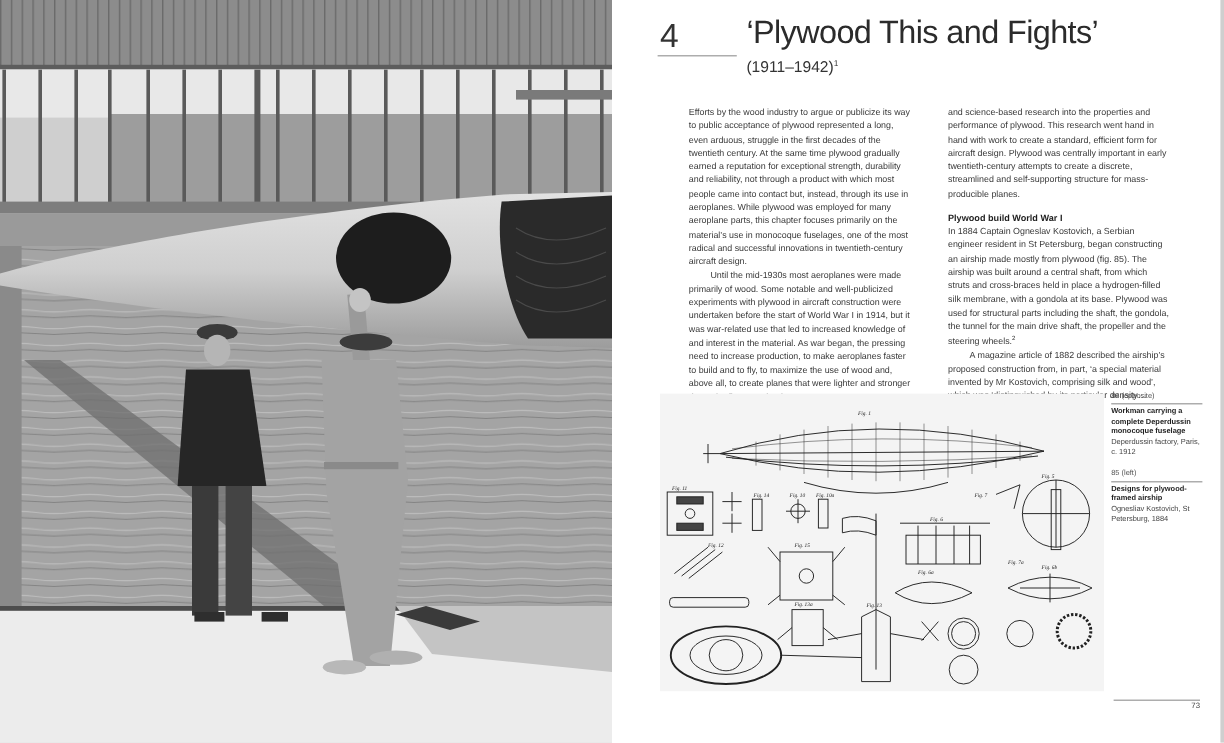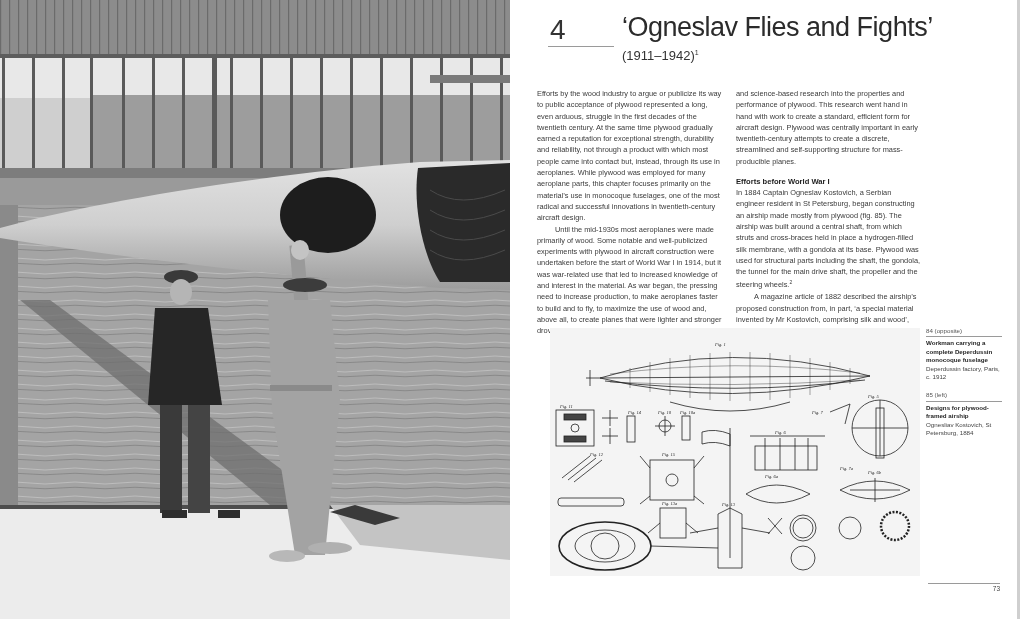--- a/index.html
+++ b/index.html
@@ -35,23 +35,24 @@
     color: #2b2b2b; letter-spacing: -0.5px; white-space: nowrap;
   }
   .chapter-dates {
     position: absolute; left: 112px; top: 48px; font-size: 13px; color: #333; white-space: nowrap;
   }
   .chapter-dates sup { font-size: 7px; }
   .col {
     position: absolute; top: 88px; width: 186px;
     font-size: 7.4px; line-height: 11.3px; color: #3a3a3a;
     text-align: left;
+    margin-left: 37px;
   }
   .col.c1 { left: 27px; }
-  .col.c2 { left: 226px; }
+  .col.c2 { left: 243px; }
   .col p { margin: 0; }
   .col p.indent { text-indent: 18px; }
   .col h4 { margin: 9px 0 0 0; font-size: 7.6px; font-weight: bold; color: #1f1f1f; line-height: 11px; }
   .col sup { font-size: 5px; }
   
   .figure {
     position: absolute; left: 40px; top: 328px; width: 370px; height: 248px;
     background: #f4f4f4;
   }
   .captions { position: absolute; left: 416px; top: 327px; width: 76px; font-size: 6.2px; line-height: 8.4px; color: #333; }
@@ -159,31 +160,31 @@
       <ellipse cx="330" cy="548" rx="22" ry="6" fill="#b0b0b0"></ellipse>
     </g>
 
     <path d="M330 512 L355 505 L400 518 L375 525 Z" fill="#3a3a3a"></path>
   </svg>
 </div>
 
 <div class="page-right">
   <div class="chapter-num">4</div>
   <div class="chapter-rule"></div>
-  <div class="chapter-title">‘Ogneslav Flies and Fights’</div>
+  <div class="chapter-title">‘Plywood This and Fights’</div>
   <div class="chapter-dates"><span>(1911–1942)</span><sup>1</sup></div>
 
   <div class="col c1">
     <p>Efforts by the wood industry to argue or publicize its way to public acceptance of plywood represented a long, even arduous, struggle in the first decades of the twentieth century. At the same time plywood gradually earned a reputation for exceptional strength, durability and reliability, not through a product with which most people came into contact but, instead, through its use in aeroplanes. While plywood was employed for many aeroplane parts, this chapter focuses primarily on the material’s use in monocoque fuselages, one of the most radical and successful innovations in twentieth-century aircraft design.</p>
     <p class="indent">Until the mid-1930s most aeroplanes were made primarily of wood. Some notable and well-publicized experiments with plywood in aircraft construction were undertaken before the start of World War I in 1914, but it was war-related use that led to increased knowledge of and interest in the material. As war began, the pressing need to increase production, to make aeroplanes faster to build and to fly, to maximize the use of wood and, above all, to create planes that were lighter and stronger drove the first sustained</p>
   </div>
 
   <div class="col c2">
     <p>and science-based research into the properties and performance of plywood. This research went hand in hand with work to create a standard, efficient form for aircraft design. Plywood was centrally important in early twentieth-century attempts to create a discrete, streamlined and self-supporting structure for mass-producible planes.</p>
-    <h4>Efforts before World War I</h4>
+    <h4>Plywood build World War I</h4>
     <p><span>In 1884 Captain Ogneslav Kostovich, a Serbian engineer resident in St Petersburg, began constructing an airship made mostly from plywood (fig. 85). The airship was built around a central shaft, from which struts and cross-braces held in place a hydrogen-filled silk membrane, with a gondola at its base. Plywood was used for structural parts including the shaft, the gondola, the tunnel for the main drive shaft, the propeller and the steering wheels.</span><sup>2</sup></p>
     <p class="indent">A magazine article of 1882 described the airship’s proposed construction from, in part, ‘a special material invented by Mr Kostovich, comprising silk and wood’, which was ‘distinguished by its particular density…</p>
   </div>
 
   <div class="figure">
     <svg width="370" height="248" viewBox="0 0 370 248">
       <g stroke="#222" fill="none" stroke-width="0.8">
 
         <path d="M50 50 Q180 10 320 48 Q180 82 50 50 Z"></path>
         <path d="M50 50 L320 48"></path>

